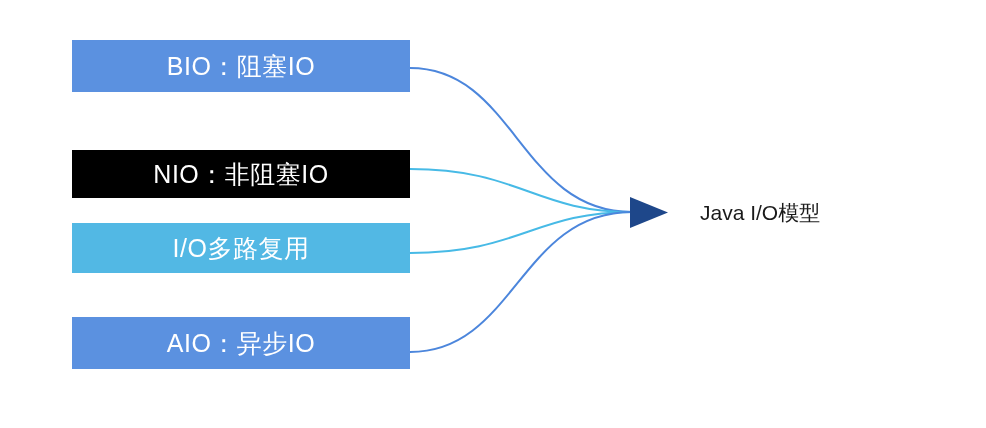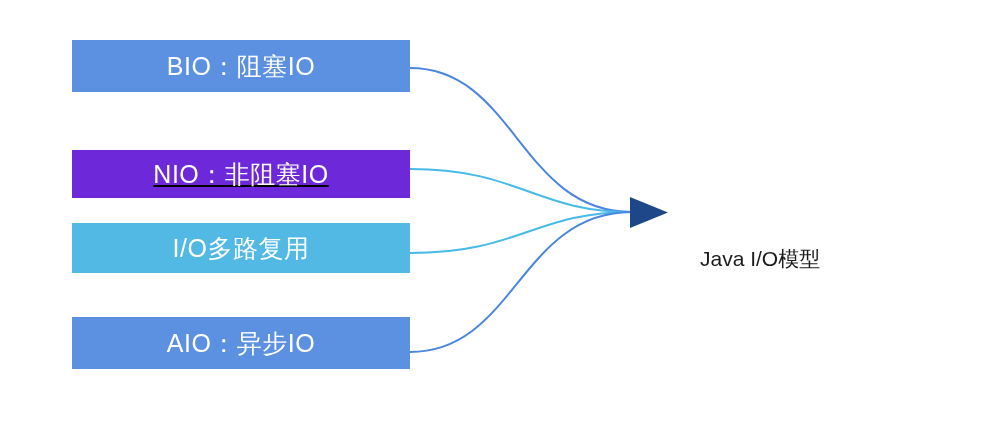--- a/index.html
+++ b/index.html
@@ -59,27 +59,27 @@
     <path d="M 410 169 C 520 169 535 212 632 212" fill="none" stroke-width="2" stroke="#47BAE6"></path>
     <path d="M 410 253 C 520 253 535 212 632 212" fill="none" stroke-width="2" stroke="#47BAE6"></path>
     <path d="M 410 352 C 515 352 520 212 632 212" fill="none" stroke-width="2" stroke="#4C86DC"></path>
     <polygon points="630,197 668,212.5 630,228" fill="#1E478A"></polygon>
   </svg>
 
   <div class="node node-bio" style="background: rgb(91, 145, 224);">
     <span class="node-label">BIO：阻塞IO</span>
   </div>
 
-  <div class="node node-nio" style="background: #6d28d9; text-decoration: underline;">
+  <div class="node node-nio" style="background: #000000;">
     <span class="node-label">NIO：非阻塞IO</span>
   </div>
 
   <div class="node node-multiplex" style="background: rgb(82, 184, 228);">
     <span class="node-label">I/O多路复用</span>
   </div>
 
   <div class="node node-aio" style="background: rgb(91, 145, 224);">
     <span class="node-label">AIO：异步IO</span>
   </div>
 
-  <div class="target-label" style="color: rgb(26, 26, 26); margin-top: 46px;">Java I/O模型</div>
+  <div class="target-label" style="color: rgb(26, 26, 26);">Java I/O模型</div>
 
 </div>
 
 </body></html>

